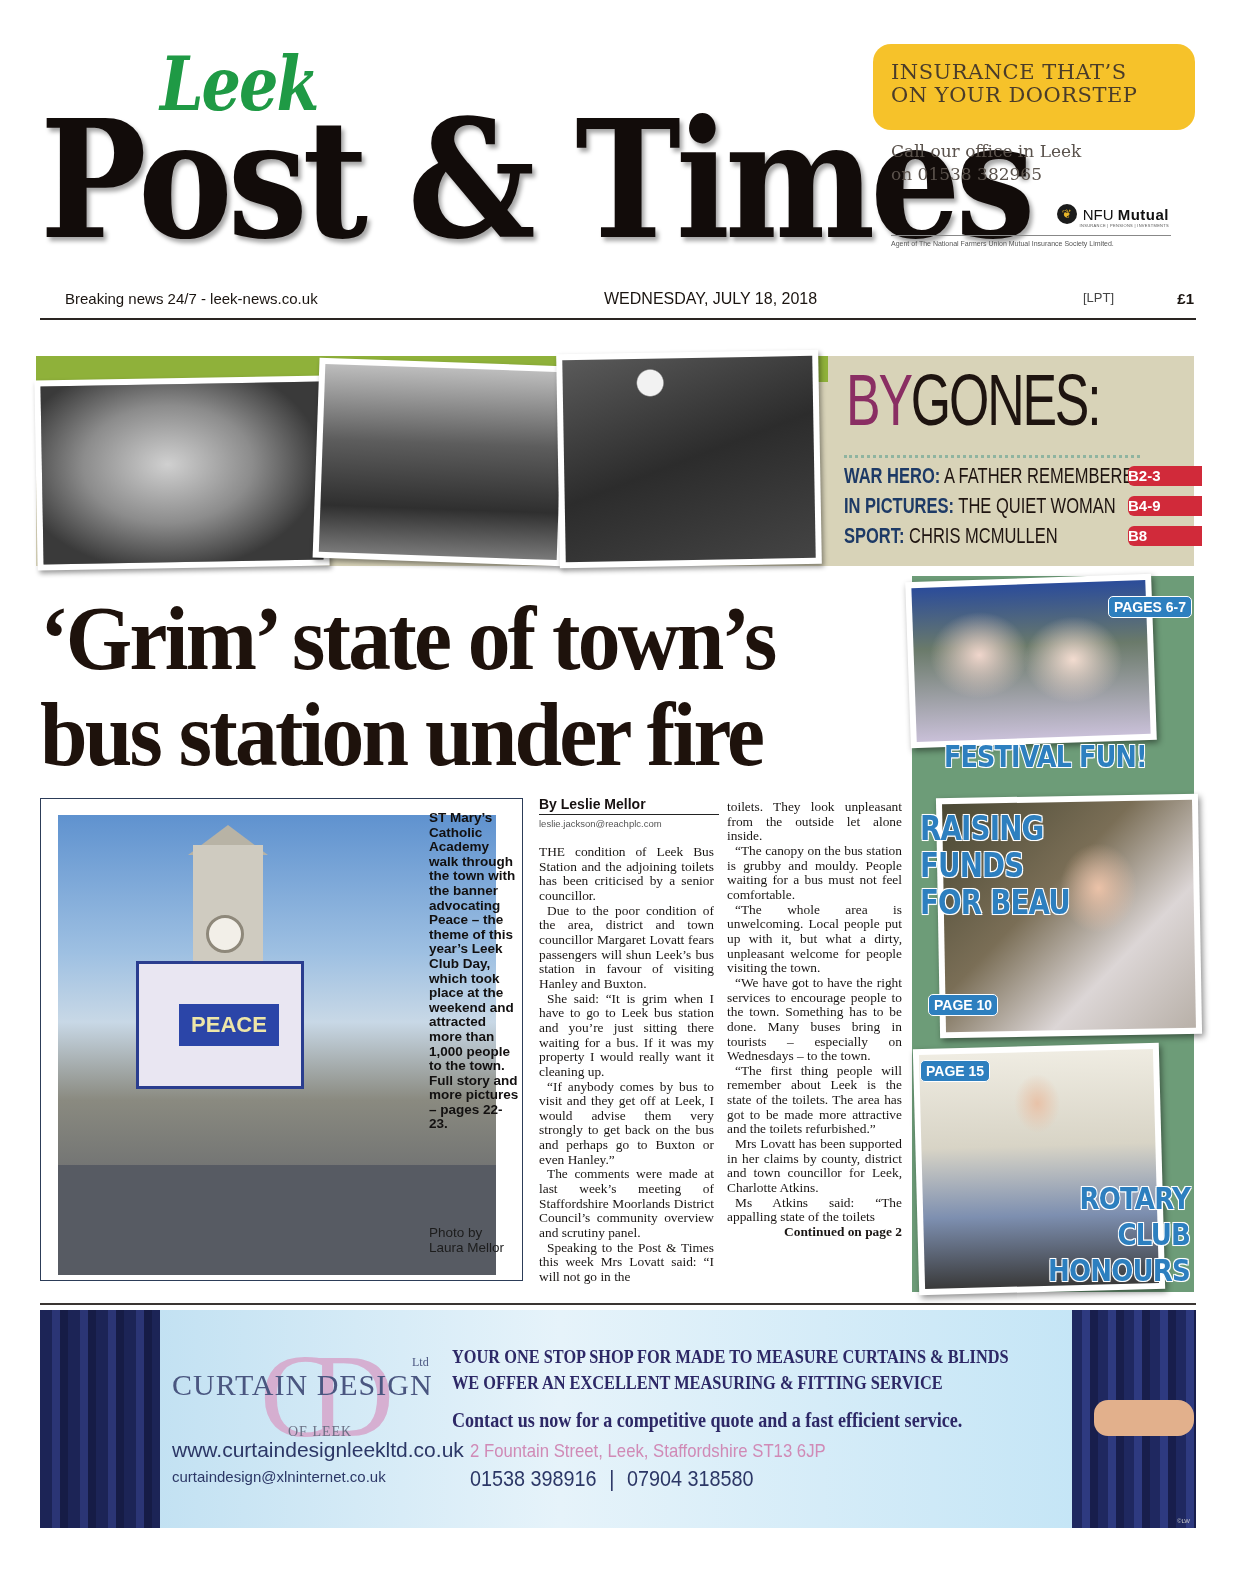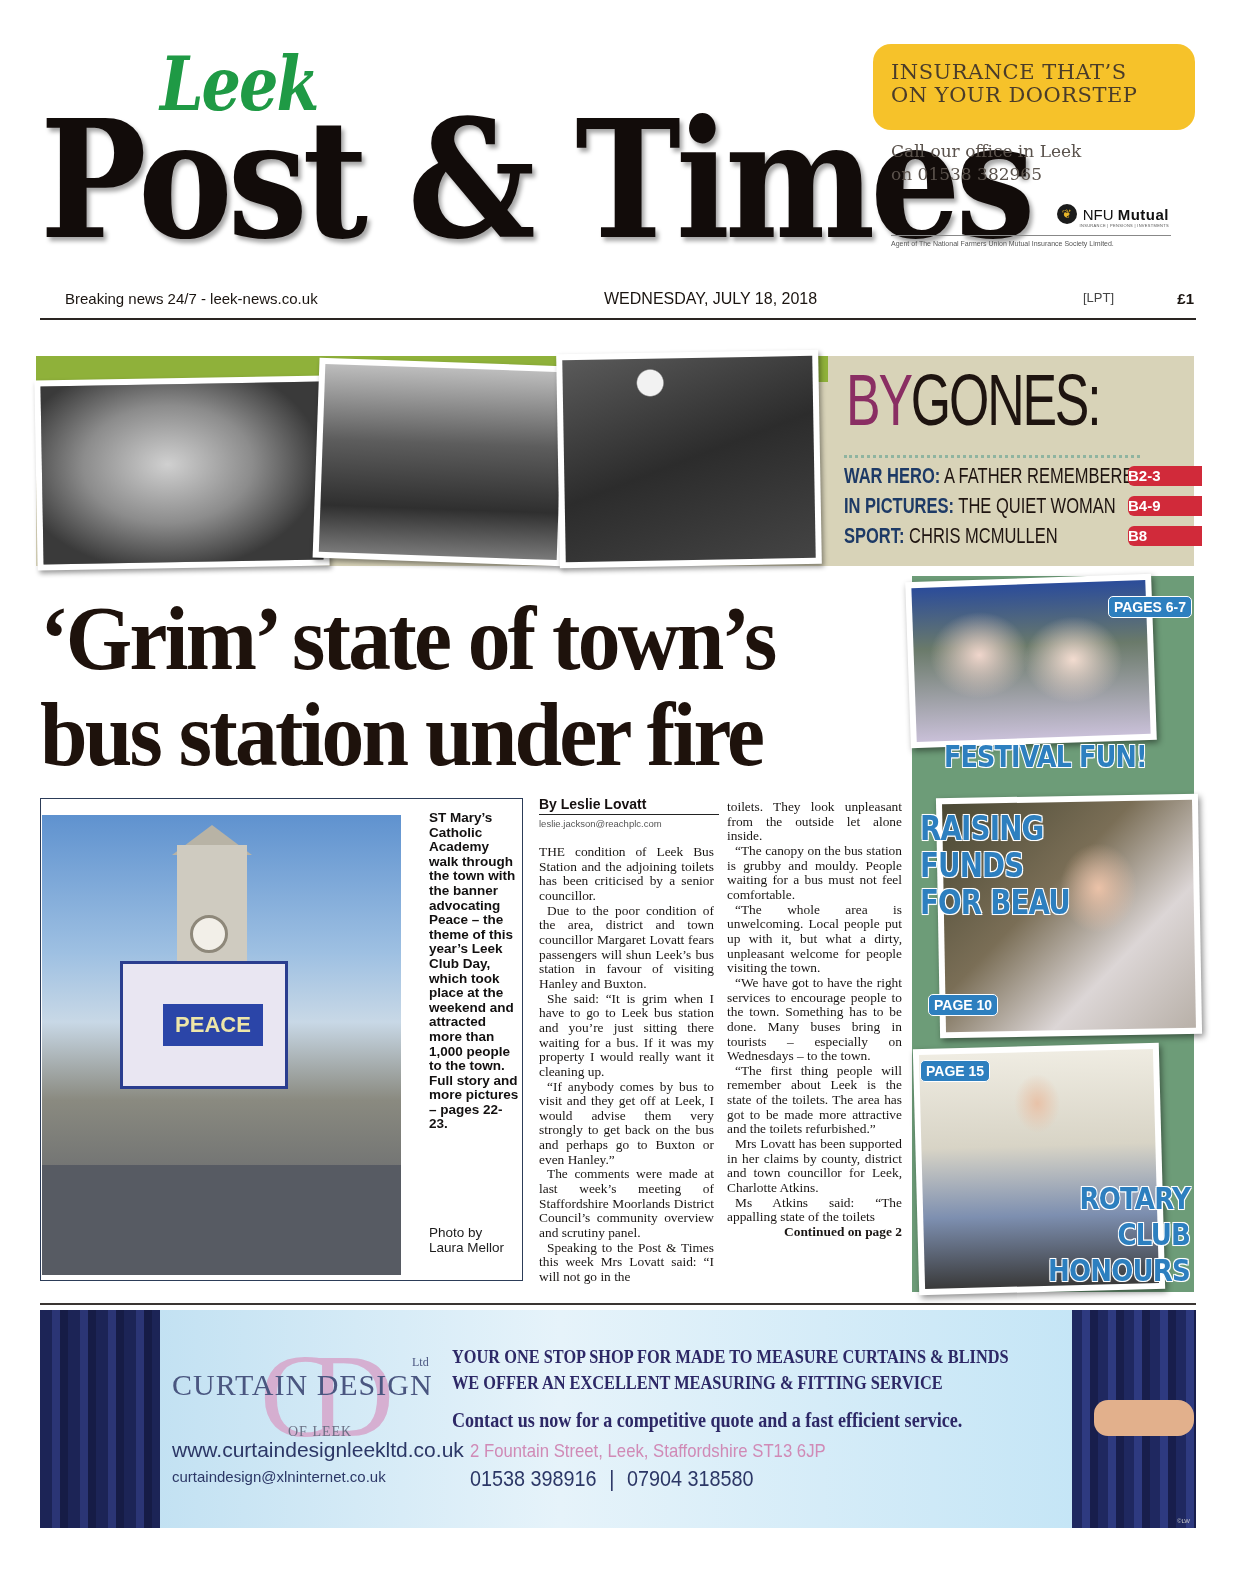--- a/index.html
+++ b/index.html
@@ -48,21 +48,21 @@
   .byg-row .lbl { font-family: "Liberation Sans", sans-serif; font-size: 22px; line-height: 24px; display: inline-block; transform: scaleX(0.75); transform-origin: left center; white-space: nowrap; color: #1e1410; }
   .byg-row .lbl b { color: #1d3a66; font-weight: bold; }
   .byg-row .badge { position: absolute; left: 284px; top: 2px; width: 74px; height: 20px; background: #d12a3a; border-radius: 6px 0 0 6px; color: #fff; font-size: 15px; line-height: 20px; font-weight: bold; }
 
   
   .headline { position: absolute; left: 40px; top: 590px; width: 870px; font-family: "Liberation Serif", serif; font-weight: bold; font-size: 92px; line-height: 96px; letter-spacing: -3px; color: #1e120c; transform: scaleX(0.93); transform-origin: left top; }
   .headline span { display: block; white-space: nowrap; }
 
   
   .lead-box { position: absolute; left: 40px; top: 798px; width: 483px; height: 483px; border: 1.5px solid #2c3c58; }
-  .lead-photo { position: absolute; left: 1px; top: 16px; width: 359px; height: 460px; background: linear-gradient(180deg, #5f92cf 0%, #9ec0e2 30%, #c8d8e6 45%, #8a8a80 62%, #4f5360 100%); overflow: hidden; text-decoration: underline; }
+  .lead-photo { position: absolute; left: 17px; top: 16px; width: 438px; height: 460px; background: linear-gradient(180deg, #5f92cf 0%, #9ec0e2 30%, #c8d8e6 45%, #8a8a80 62%, #4f5360 100%); overflow: hidden; text-decoration: underline; }
   .lead-photo .tower { position: absolute; left: 135px; top: 30px; width: 70px; height: 230px; background: #cfcbc0; }
   .lead-photo .tower-top { position: absolute; left: 130px; top: 10px; width: 0; height: 0; border-left: 40px solid transparent; border-right: 40px solid transparent; border-bottom: 30px solid #b8b3a5; }
   .lead-photo .clock { position: absolute; left: 148px; top: 100px; width: 38px; height: 38px; border-radius: 50%; background: #f2efe8; border: 3px solid #8e887a; }
   .lead-photo .banner { position: absolute; left: 78px; top: 146px; width: 168px; height: 128px; background: #e9e6f2; border: 3px solid #2a3d8f; }
   .lead-photo .banner-peace { position: absolute; left: 40px; top: 40px; width: 100px; height: 42px; background: #2b45a8; color: #eee6a8; font-weight: bold; font-size: 22px; line-height: 42px; text-align: center; }
   .lead-photo .road { position: absolute; left: 0; bottom: 0; width: 100%; height: 110px; background: #575b63; }
   .lead-caption { position: absolute; left: 388px; top: 12px; width: 90px; font-size: 13.5px; line-height: 14.6px; font-weight: bold; color: #121010; }
   .lead-credit { position: absolute; left: 388px; top: 426px; width: 90px; font-size: 13.5px; line-height: 15px; color: #1c1c1c; }
 
   
@@ -196,21 +196,21 @@
       <div class="banner-peace">PEACE</div>
     </div>
   </div>
   <figcaption class="lead-caption">ST Mary’s Catholic Academy walk through the town with the banner advocating Peace – the theme of this year’s Leek Club Day, which took place at the weekend and attracted more than 1,000 people to the town. Full story and more pictures – pages 22-23.</figcaption>
   <div class="lead-credit">
     <div>Photo by</div>
     <div>Laura Mellor</div>
   </div>
 </figure>
 
-<div class="byline">By Leslie Lovatt</div>
+<div class="byline">By Leslie Mellor</div>
 <div class="email">leslie.jackson@reachplc.com</div>
 
 <div class="col col1">
   <p>THE condition of Leek Bus Station and the adjoining toilets has been criticised by a senior councillor.</p>
   <p>Due to the poor condition of the area, district and town councillor Margaret Lovatt fears passengers will shun Leek’s bus station in favour of visiting Hanley and Buxton.</p>
   <p>She said: “It is grim when I have to go to Leek bus station and you’re just sitting there waiting for a bus. If it was my property I would really want it cleaning up.</p>
   <p>“If anybody comes by bus to visit and they get off at Leek, I would advise them very strongly to get back on the bus and perhaps go to Buxton or even Hanley.”</p>
   <p>The comments were made at last week’s meeting of Staffordshire Moorlands District Council’s community overview and scrutiny panel.</p>
   <p>Speaking to the Post &amp; Times this week Mrs Lovatt said: “I will not go in the</p>
 </div>

